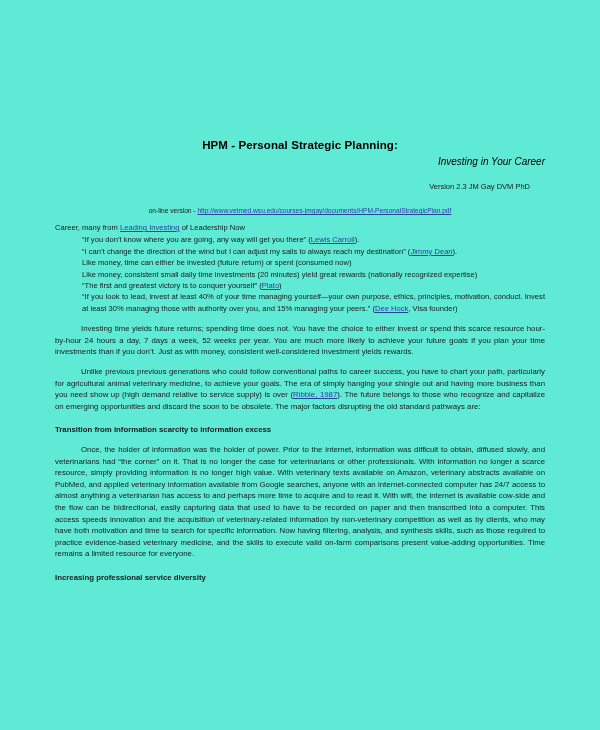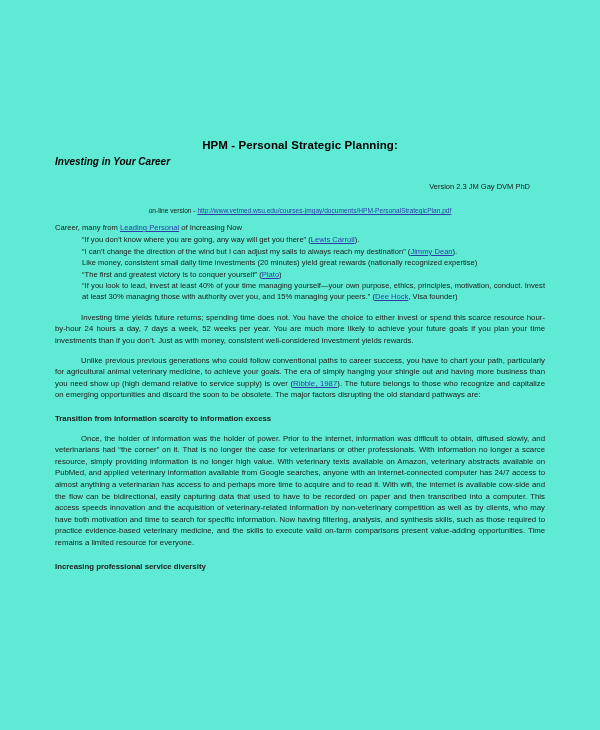--- a/index.html
+++ b/index.html
@@ -36,23 +36,23 @@
   .doc-title {
     text-align: center;
     font-size: 11.5px;
     font-weight: bold;
     letter-spacing: 0.1px;
     line-height: 15px;
     margin: 0 0 2px 0;
     color: #000;
   }
   .doc-subtitle {
-    text-align: left;
+    text-align: right;
     font-size: 10px;
-    font-weight: bold;
+    font-weight: normal;
     font-style: italic;
     line-height: 13px;
     margin: 0 0 5px 0;
     color: #000;
   }
   .version-line {
     text-align: right;
     font-size: 7.5px;
     line-height: 11px;
     margin: 13px;
@@ -126,28 +126,29 @@
     <h1 class="doc-title">HPM - Personal Strategic Planning:</h1>
     <div class="doc-subtitle">Investing in Your Career</div>
 
     <div class="version-line">Version  2.3 JM Gay DVM PhD</div>
 
     <div class="online-line">
       <span>on-line version - </span><a class="url-link" href="#">http://www.vetmed.wsu.edu/courses-jmgay/documents/HPM-PersonalStrategicPlan.pdf</a>
     </div>
 
     <div class="quotes-intro">
-      <span>Career, many from </span><a class="link" href="#">Leading Personal</a><span> of Increasing Now</span>
+      <span>Career, many from </span><a class="link" href="#">Leading Investing</a><span> of Leadership Now</span>
     </div>
 
     <div class="quote-list">
       <p class="quote nojust"><span>“If you don’t know where you are going, any way will get you there” (</span><a class="link" href="#">Lewis Carroll</a><span>).</span></p>
 
       <p class="quote"><span>“I can’t change the direction of the wind but I can adjust my sails to always reach my destination” (</span><a class="link" href="#">Jimmy Dean</a><span>).</span></p>
 
+      <p class="quote nojust"><span>Like money, time can either be invested (future return) or spent (consumed now)</span></p>
 
       <p class="quote"><span>Like money, consistent small daily time investments (20 minutes) yield great rewards (nationally recognized expertise)</span></p>
 
 
       <p class="quote nojust"><span>“The first and greatest victory is to conquer yourself” (</span><a class="link" href="#">Plato</a><span>)</span></p>
 
       <p class="quote"><span>“If you look to lead, invest at least 40% of your time managing yourself—your own purpose, ethics, principles, motivation, conduct. Invest at least 30% managing those with authority over you, and 15% managing your peers.” (</span><a class="link" href="#">Dee Hock</a><span>, Visa founder)</span></p>
     </div>
 
     <p class="body-par">Investing time yields future returns; spending time does not. You have the choice to either invest or spend this scarce resource hour-by-hour 24 hours a day, 7 days a week, 52 weeks per year. You are much more likely to achieve your future goals if you plan your time investments than if you don’t. Just as with money, consistent well-considered investment yields rewards.</p>

